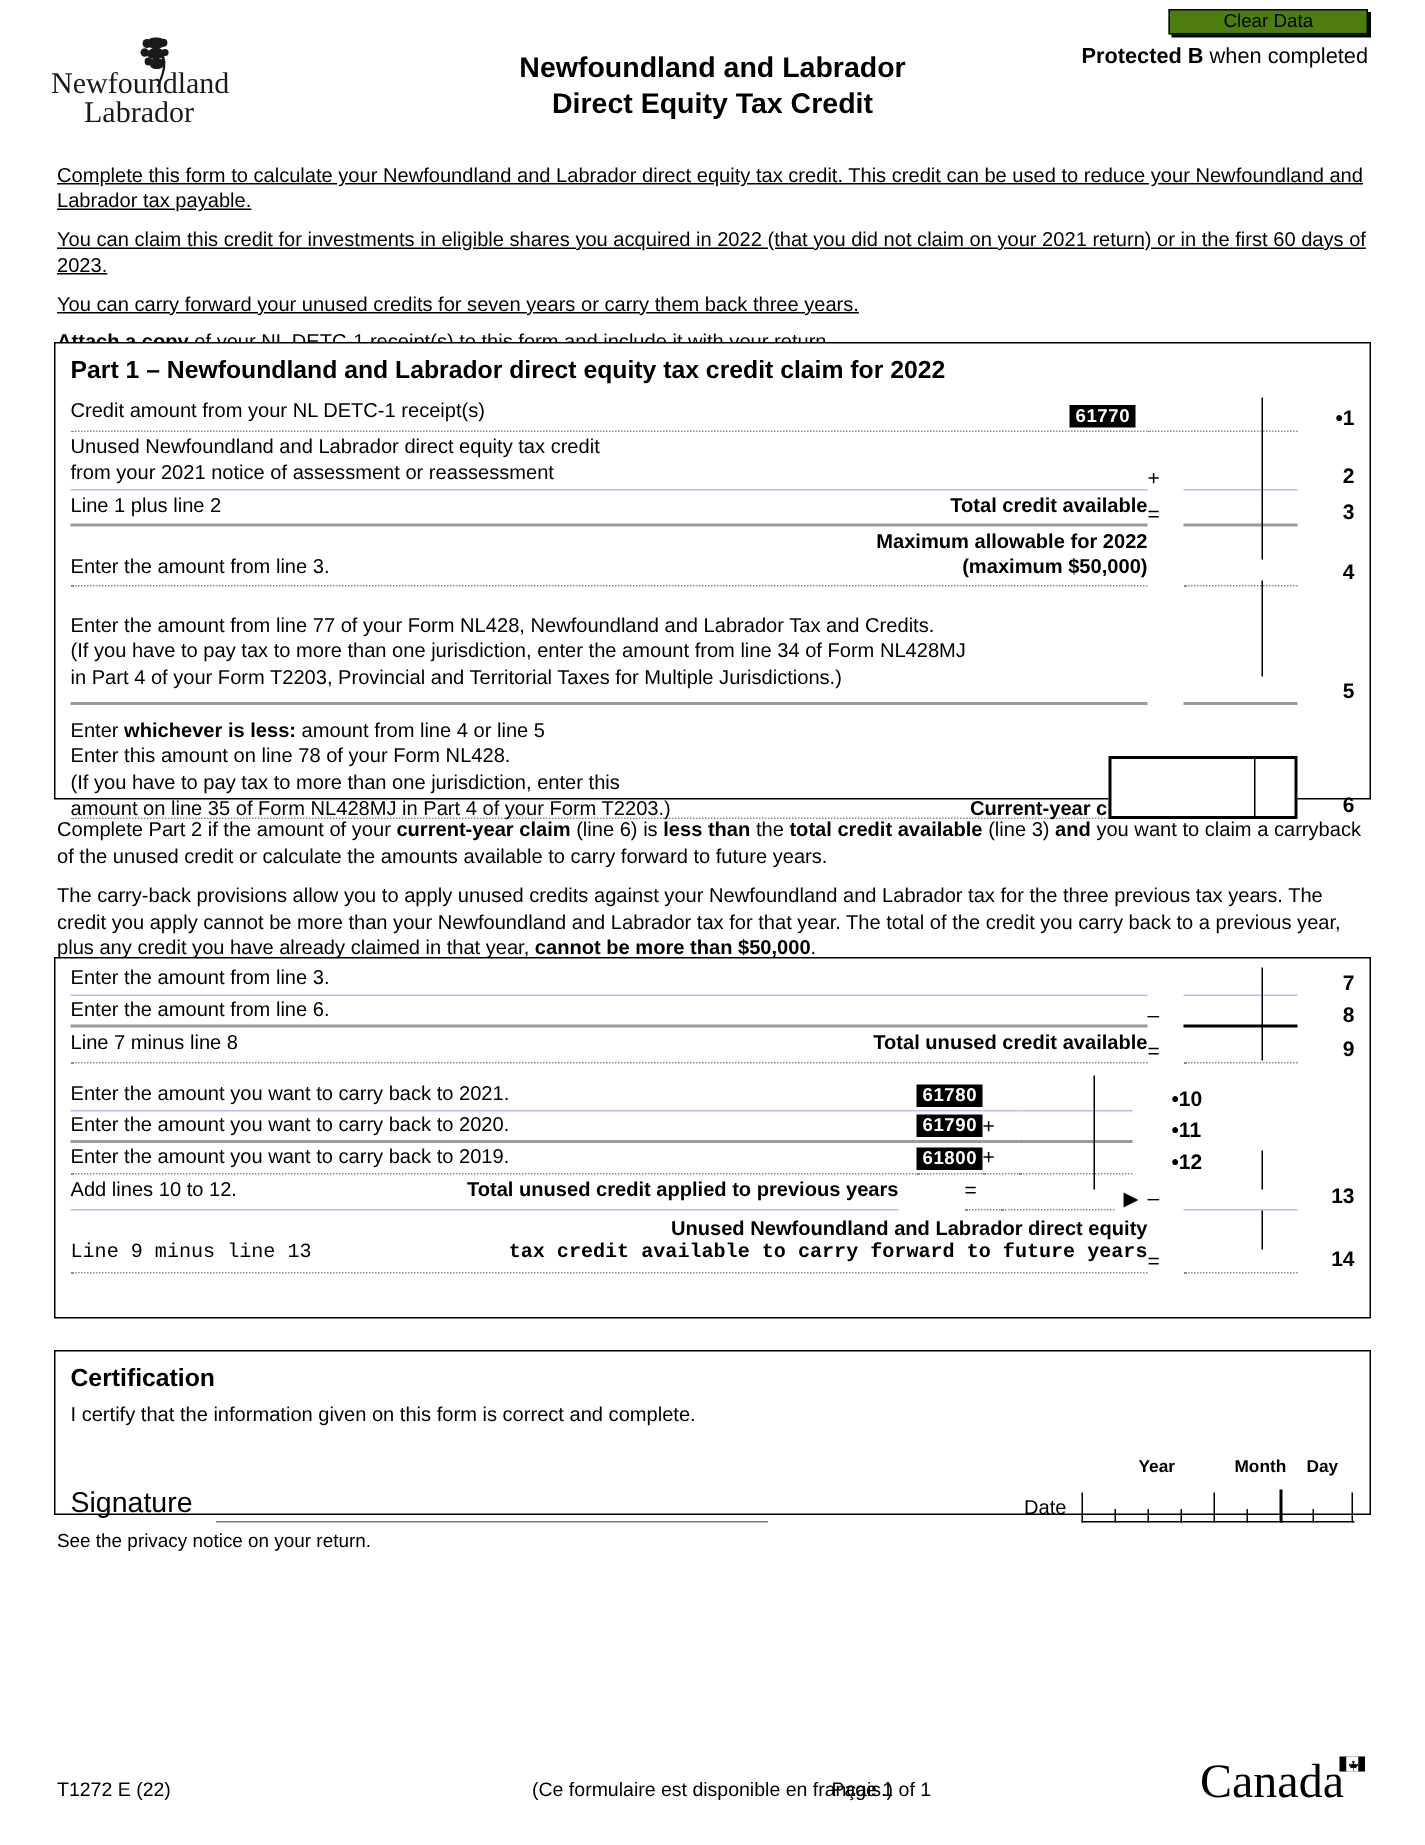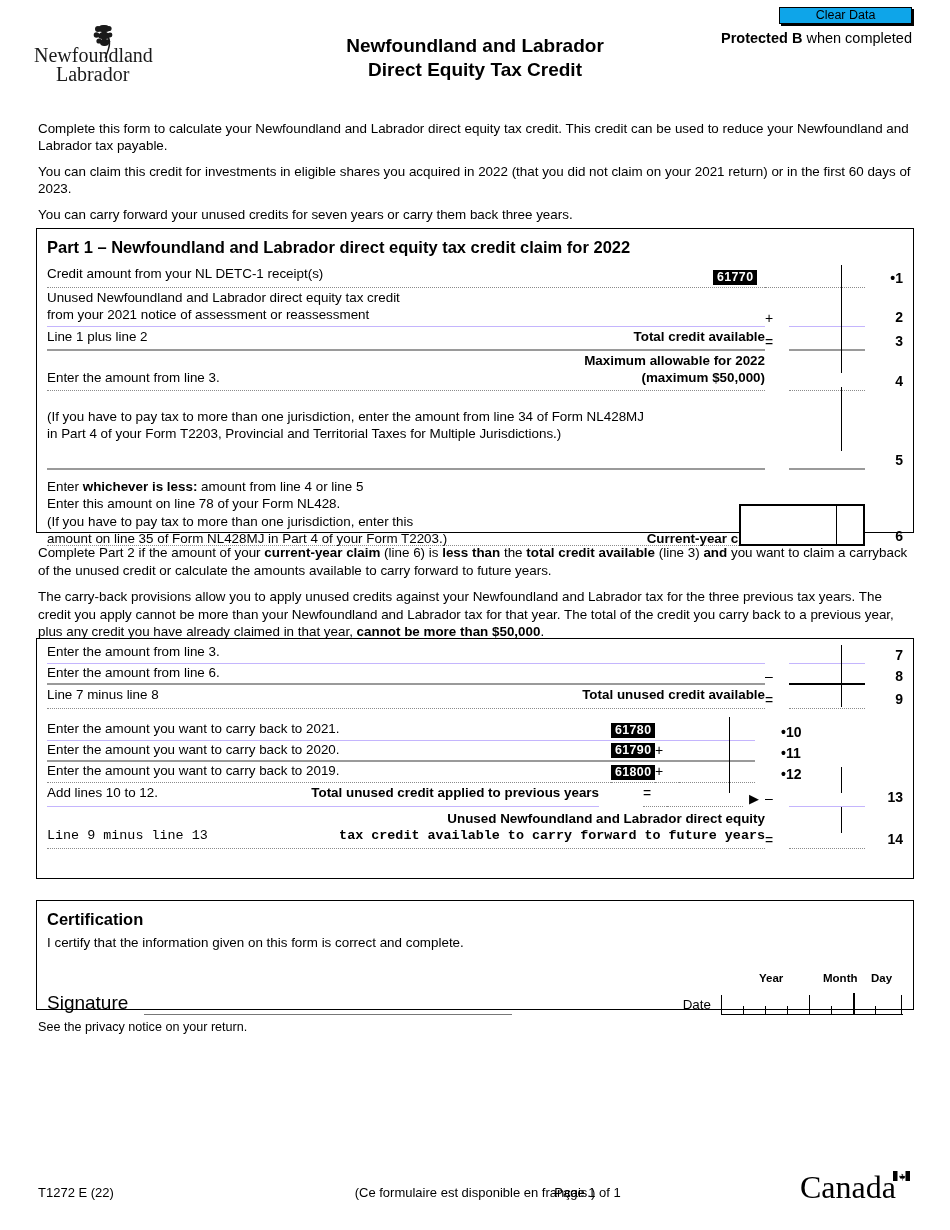--- a/index.html
+++ b/index.html
@@ -11,40 +11,40 @@
     color:#000000;
     position:relative;
     overflow:hidden;
     -webkit-font-smoothing: antialiased;
   }
   .page { position:relative; width:950px; height:1230px; padding:0 38px; }
 
   
   .clear-data-wrap { position:absolute; top:5px; right:38px; }
   .clear-data {
-    background:#0ea5e9; border:1px solid #000; color:#000;
+    background:#4d7c0f; border:1px solid #000; color:#000;
     font-size:12.5px; width:133px; height:17px; line-height:15px;
     text-align:center; cursor:pointer; padding:0;
     box-shadow: 2px 2px 0 #000;
     font-family:"Liberation Sans", sans-serif;
   }
   .protected {
     position:absolute; top:30px; right:38px;
     font-size:14.5px; white-space:nowrap;
   }
   .protected b { font-weight:bold; }
 
   .nl-logo { position:absolute; left:32px; top:22px; width:150px; height:62px; }
   .form-title {
     position:absolute; left:0; right:0; top:34px;
     text-align:center; font-size:19px; font-weight:bold; line-height:1.28;
   }
 
   
-  .intro { position:absolute; left:38px; top:120px; width:874px; }
+  .intro { position:absolute; left:38px; top:108px; width:874px;text-decoration:underline; }
   .intro p { margin:0 0 8px 0; font-size:13.4px; line-height:1.30; }
   .intro p b { font-weight:bold; }
 
   
   .sect {
     position:absolute; left:36px; width:878px;
     border:1px solid #000; background:#fff;
   }
   .sect-title {
     font-size:16.5px; font-weight:bold; padding:9px 10px 2px 10px;
@@ -205,20 +205,21 @@
             <span class="bold">(maximum $50,000)</span>
           </div>
         </div>
         <div class="colsign"></div>
         <div class="colamt u-dot" style="height:20px;width:76px;flex:0 0 76px;"></div>
         <div class="colnum" style="padding-bottom:2px;">4</div>
       </div>
 
       <div class="row" style="height:66px;margin-top:13px;">
         <div class="lbl u-gray" style="height:62px;">
+          <div class="l1">Enter the amount from line 77 of your Form NL428, Newfoundland and Labrador Tax and Credits.</div>
           <div class="l1">(If you have to pay tax to more than one jurisdiction, enter the amount from line 34 of Form NL428MJ</div>
           <div class="l1">in Part 4 of your Form T2203, Provincial and Territorial Taxes for Multiple Jurisdictions.)</div>
         </div>
         <div class="colsign"></div>
         <div class="colamt u-gray" style="height:20px;width:76px;flex:0 0 76px;"></div>
         <div class="colnum" style="padding-bottom:2px;">5</div>
       </div>
 
       <div class="row" style="height:70px;margin-top:6px;position:relative;">
         <div class="lbl u-dot" style="height:68px;">

